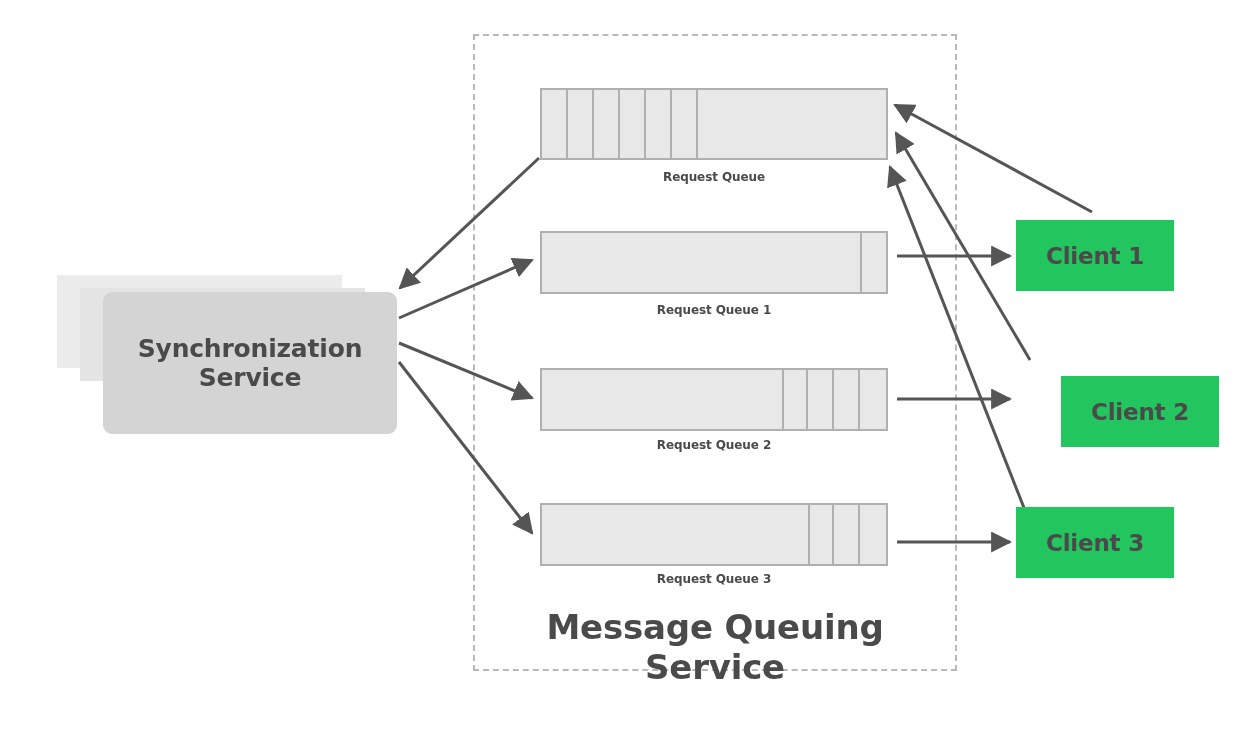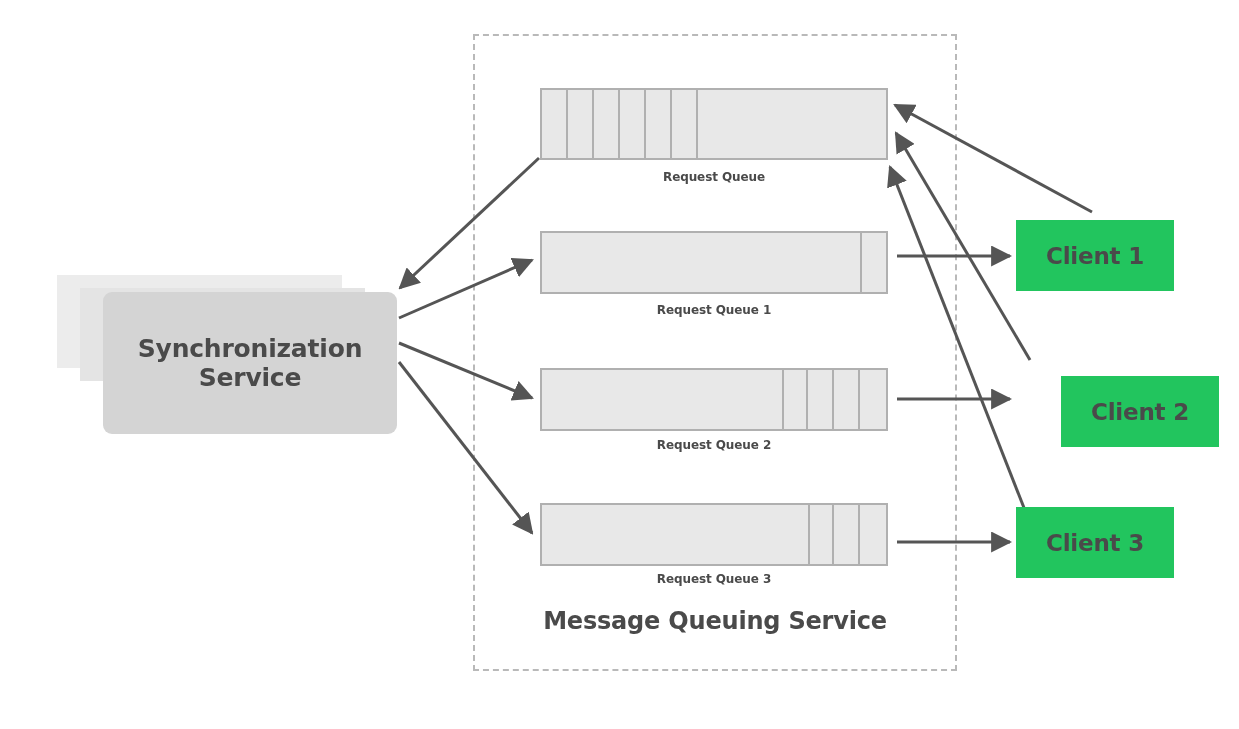--- a/index.html
+++ b/index.html
@@ -135,21 +135,21 @@
   }
 
   
   .service-caption {
     position: absolute;
     left: 473px;
     top: 607px;
     width: 484px;
     text-align: center;
     color: #4a4a4a;
-    font-size: 24px;
+    font-size: 34px;
     font-weight: bold;
     letter-spacing: -0.2px;
   }
 </style>
 </head>
 <body>
 
 <div id="canvas">
 
   <div class="boundary"></div>

